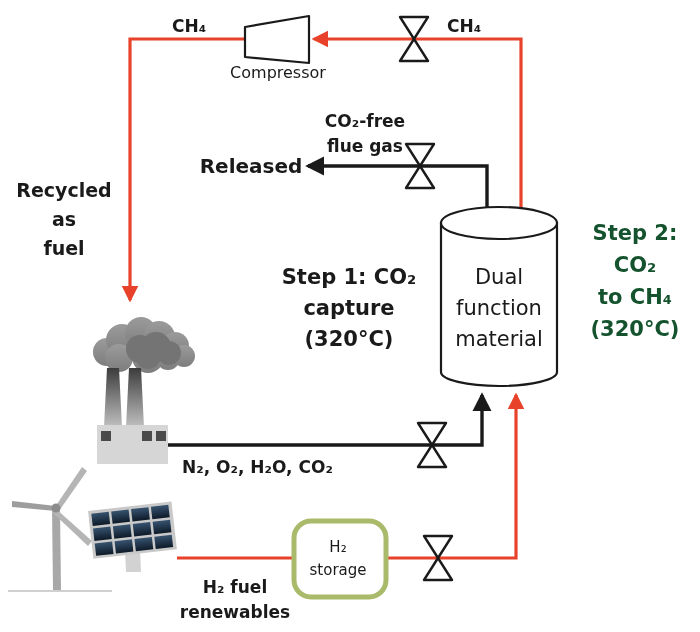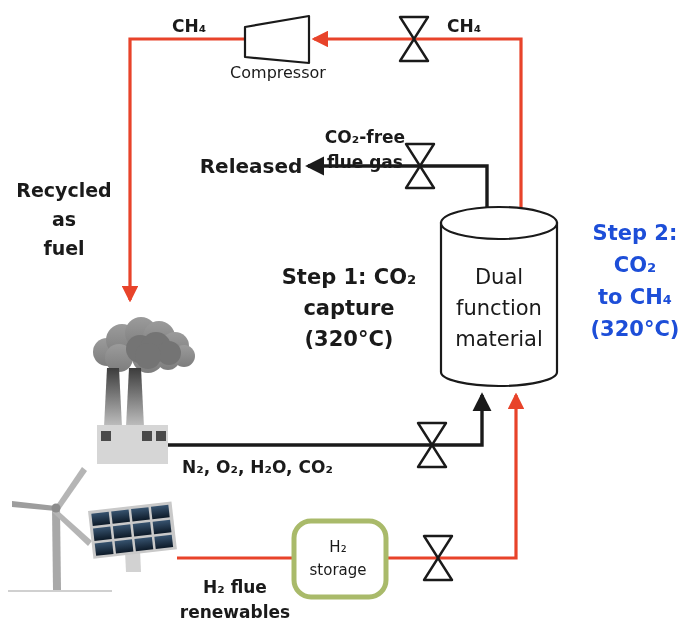--- a/index.html
+++ b/index.html
@@ -7,25 +7,25 @@
     position:relative;width:680px;height:632px;background:#ffffff;
     font-family:"DejaVu Sans","Liberation Sans",sans-serif;color:#1a1a1a;overflow:hidden;
   }
   .diagram-svg{position:absolute;left:0;top:0;}
   .lbl{position:absolute;white-space:nowrap;}
   .ctr{transform:translate(-50%,-50%);text-align:center;}
   .ctrx{transform:translateX(-50%);text-align:center;}
   .s17{font-size:17px;font-weight:600;}
   .s20{font-size:19px;font-weight:600;}
   .s22{font-size:21px;font-weight:600;}
-  .red{color:#1d4ed8;}
+  .red{color:#14532d;}
   .ch4-left{left:189px;top:26px;}
   .ch4-right{left:464px;top:26px;}
   .compressor-lbl{left:278px;top:72px;font-size:16px;font-weight:400;text-align:center;}
-  .co2free{left:365px;top:125px;line-height:25px;}
+  .co2free{left:365px;top:109px;line-height:25px;}
   .released{left:251px;top:166px;font-size:20px;}
   .recycled{left:64px;top:176px;line-height:29px;font-size:19px;}
   .step1{left:349px;top:262px;line-height:31px;}
   .dfm{left:499px;top:262px;line-height:31px;font-weight:400;font-size:21px;}
   .step2{left:635px;top:217px;line-height:32px;}
   .fluegas{left:182px;top:454px;line-height:26px;text-align:left;}
   .h2storage{left:338px;top:536px;line-height:23px;font-size:15px;font-weight:400;}
   .h2from{left:235px;top:575px;line-height:25px;}
 </style>
 </head>
@@ -183,17 +183,17 @@
   <div class="lbl s17 fluegas">
     <div>N₂, O₂, H₂O, CO₂</div>
   </div>
 
   <div class="lbl ctrx h2storage">
     <div>H₂</div>
     <div>storage</div>
   </div>
 
   <div class="lbl ctrx s17 h2from">
-    <div>H₂ flue</div>
+    <div>H₂ fuel</div>
     <div>renewables</div>
   </div>
 
 </div>
 
 </body></html>

